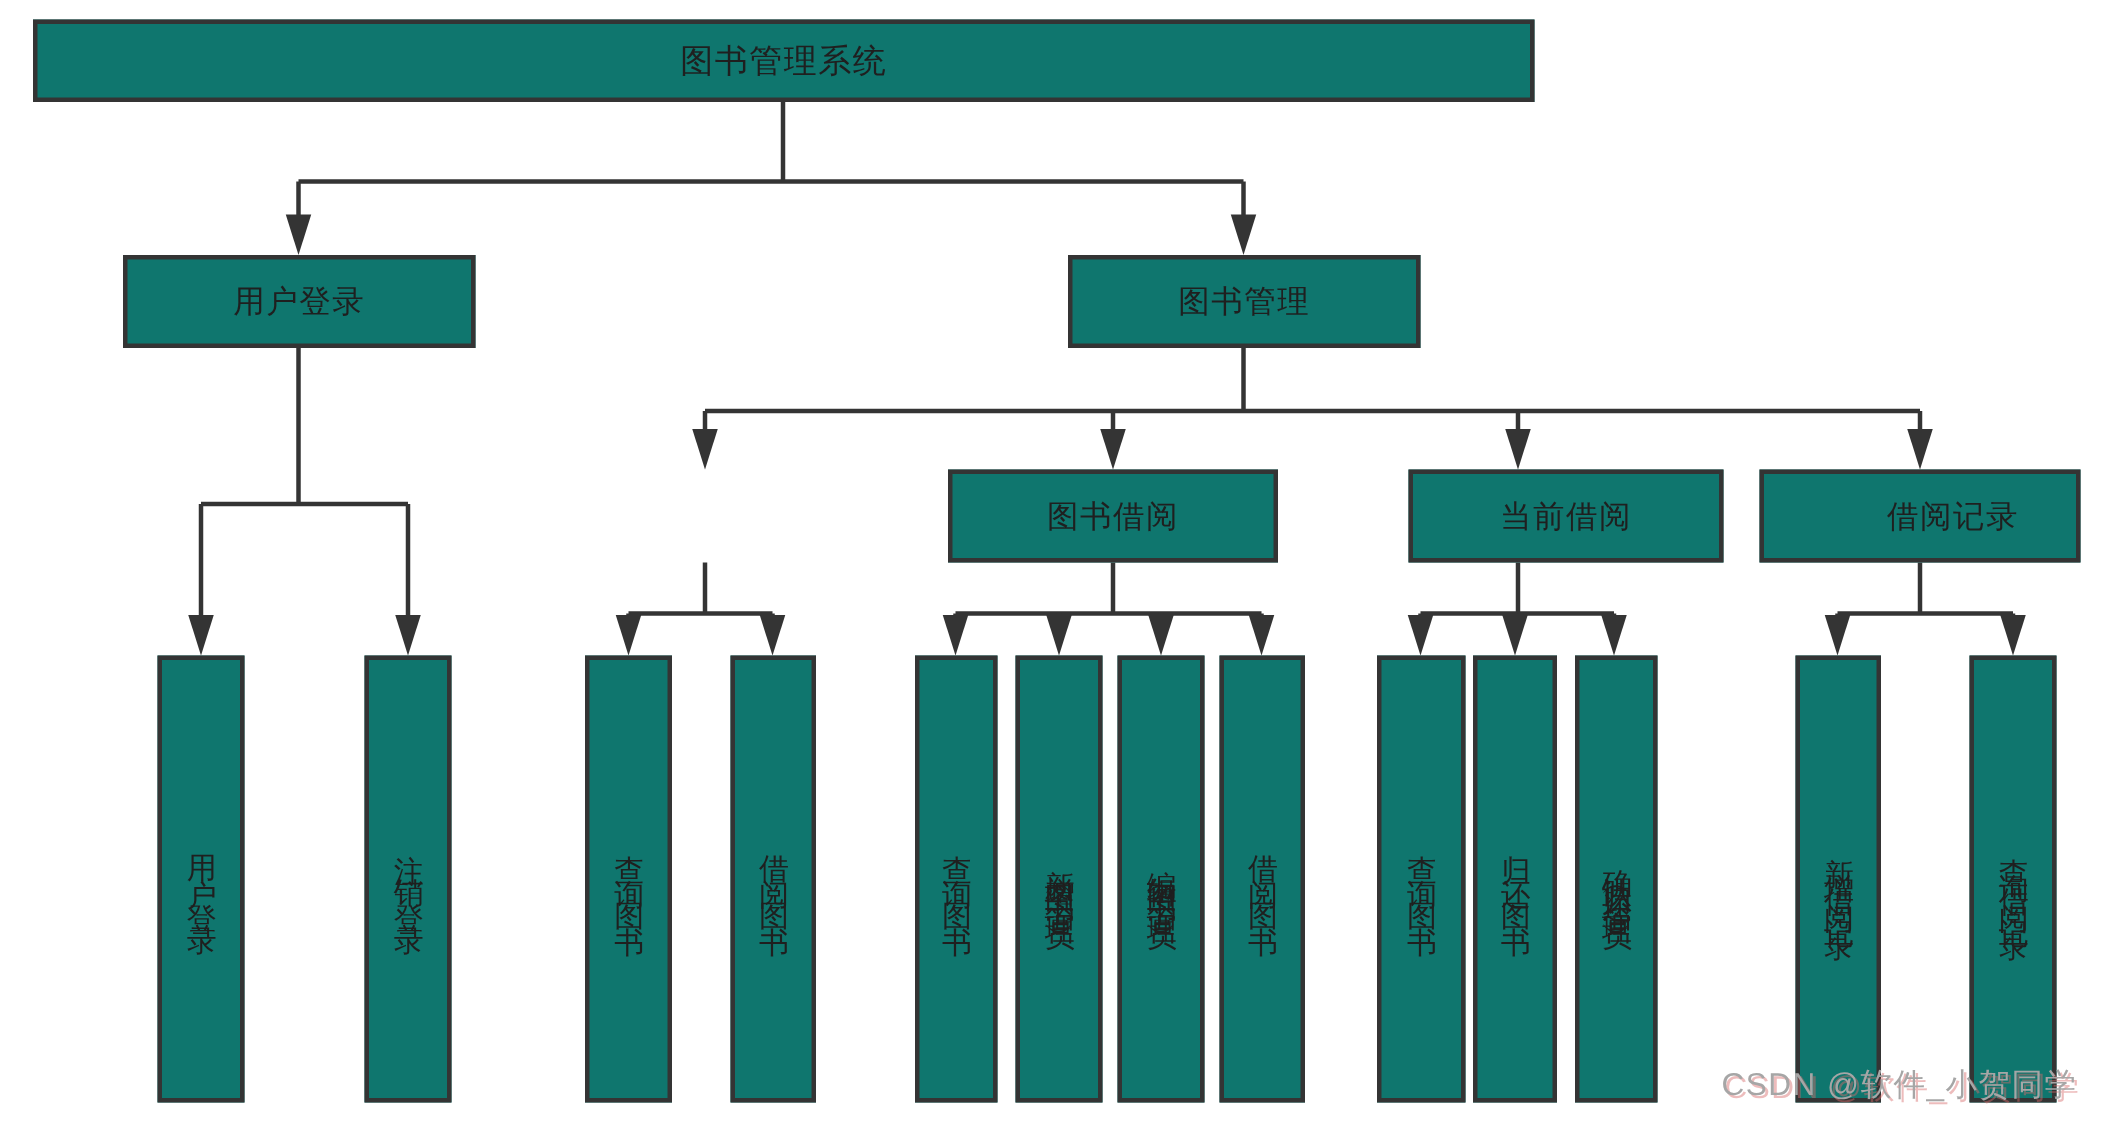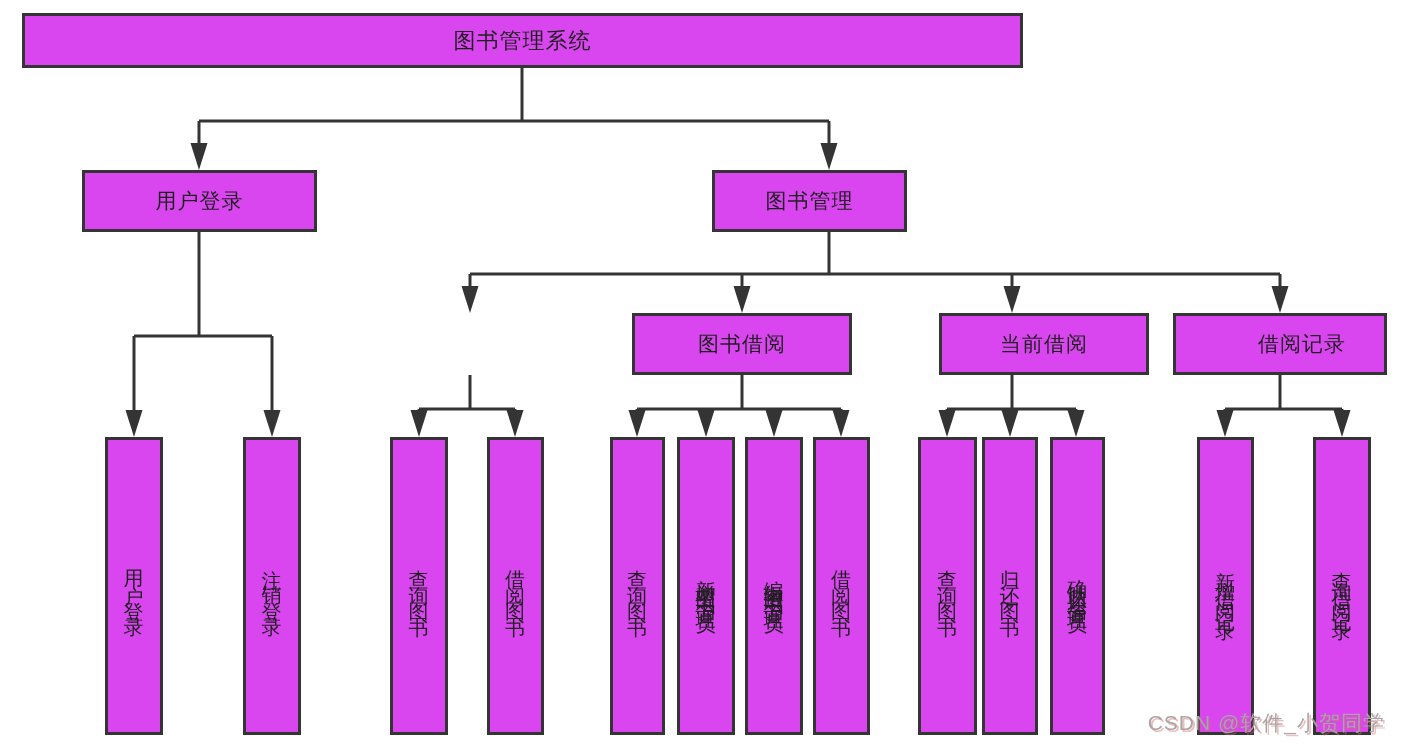--- a/index.html
+++ b/index.html
@@ -7,21 +7,21 @@
     position:relative;
     width:1405px;height:747px;
     background:#ffffff;
     font-family:"Liberation Sans","DejaVu Sans",sans-serif;
     color:#1f1f1f;
     overflow:hidden;
   }
   .node{
     position:absolute;
     border:3px solid #343434;
-    background:#d946ef;
+    background:#0f766e;
     box-sizing:border-box;
     display:flex;
     align-items:center;
     justify-content:center;
   }
   .hnode{ font-size:21px; letter-spacing:1px; }
   .root{ font-size:22px; }
   .vnode span{
     writing-mode:vertical-rl;
     text-orientation:mixed;
@@ -102,21 +102,21 @@
       <polygon points="1342,437 1333.5,410 1350.5,410" fill="#343434"></polygon>
     </svg>
 
   <div class="node hnode root" style="left:22px;top:13px;width:1001px;height:55px;">
     <span>图书管理系统</span>
   </div>
 
   <div class="node hnode" style="left:82px;top:170px;width:235px;height:62px;">
     <span>用户登录</span>
   </div>
-  <div class="node hnode" style="left:712px;top:170px;width:195px;height:62px;">
+  <div class="node hnode" style="left:712px;top:170px;width:235px;height:62px;">
     <span>图书管理</span>
   </div>
 
   <div class="node hnode" style="left:632px;top:313px;width:220px;height:62px;">
     <span>图书借阅</span>
   </div>
   <div class="node hnode" style="left:907px;top:313px;width:210px;height:62px;margin-left:32px;">
     <span>当前借阅</span>
   </div>
   <div class="node hnode" style="left:1173px;top:313px;width:214px;height:62px;padding-left:44px;">

